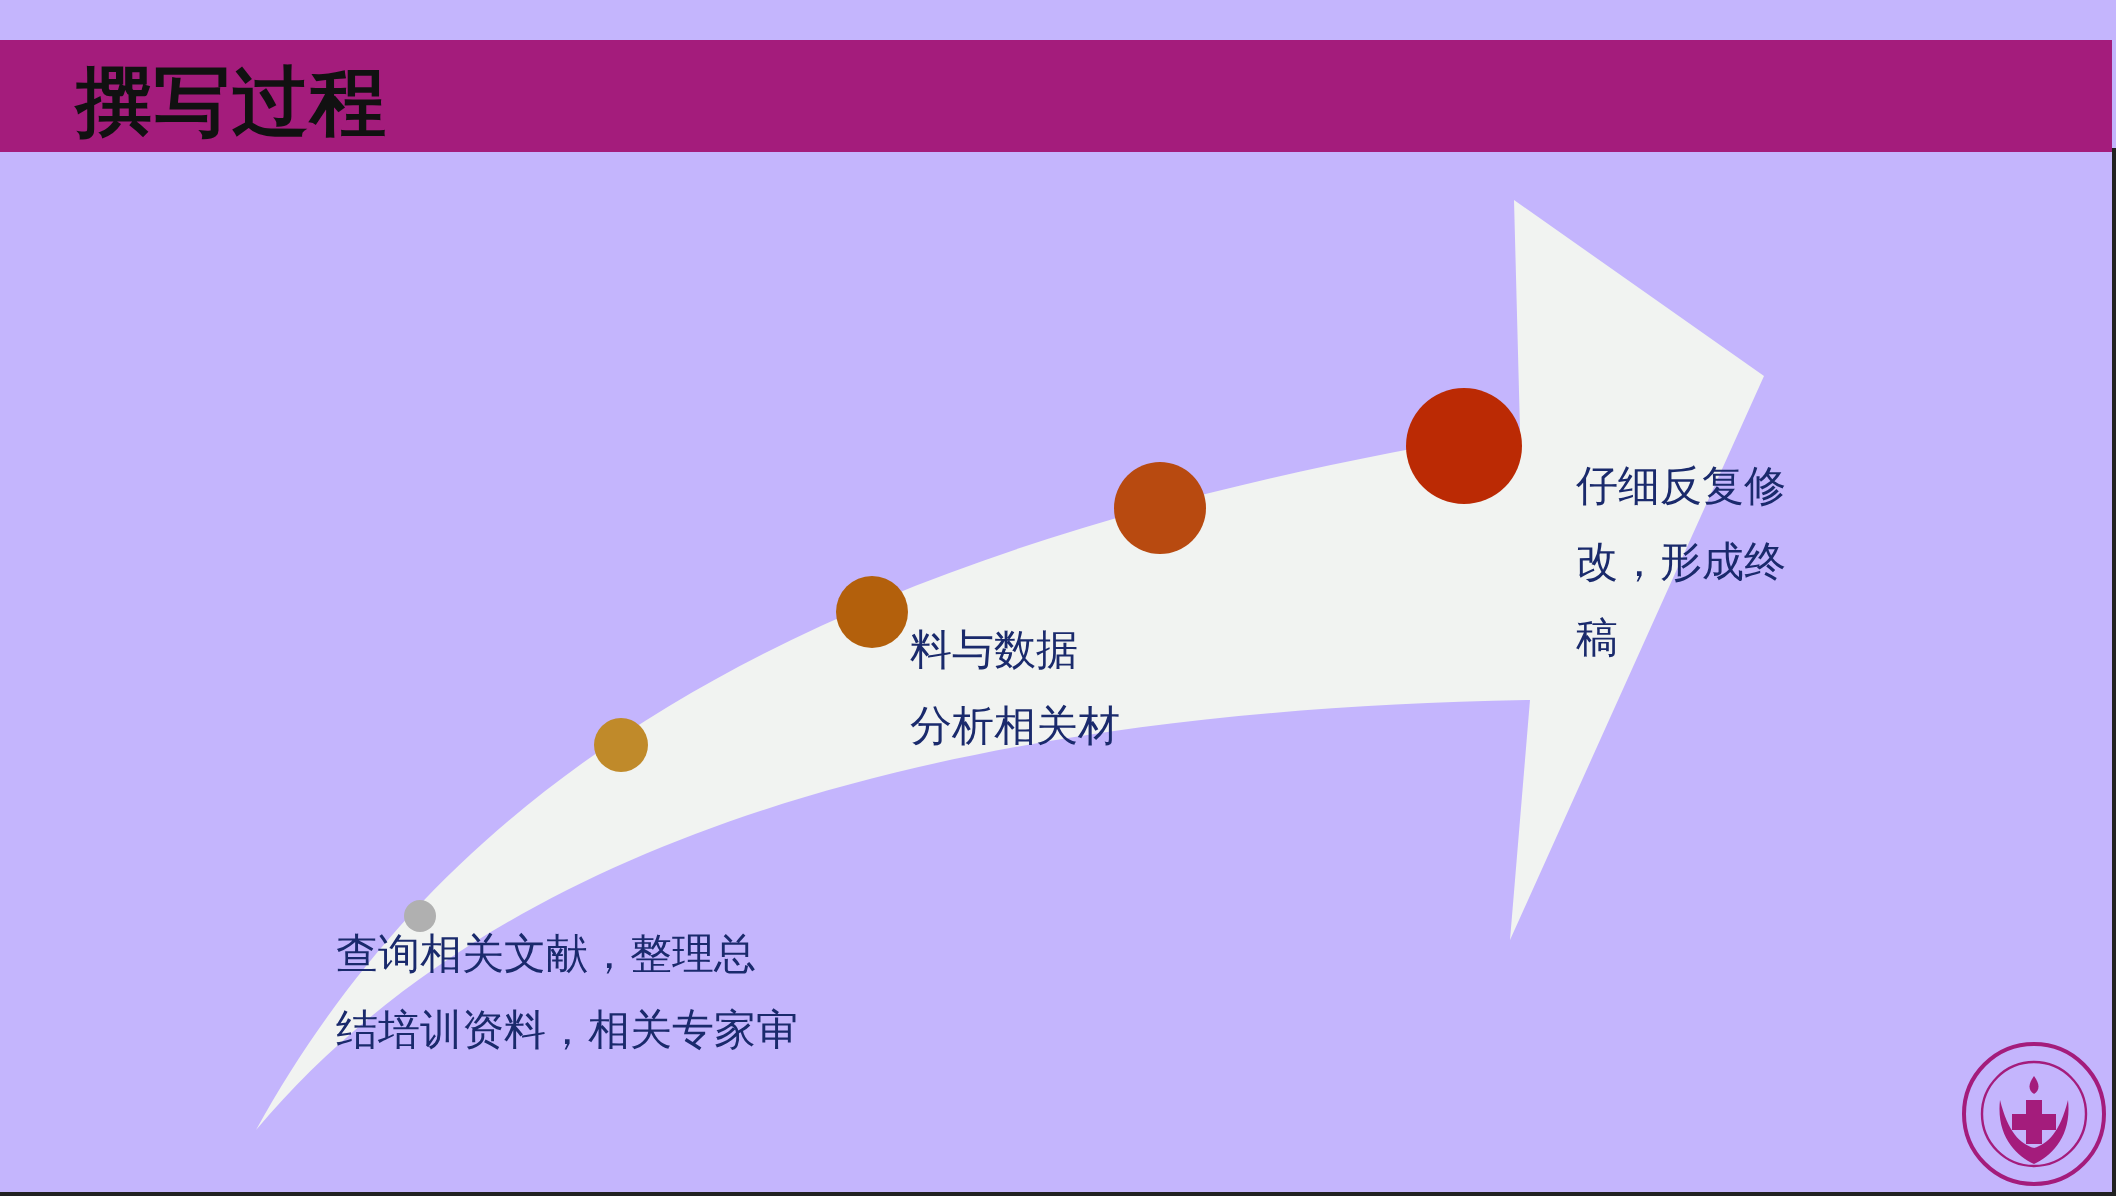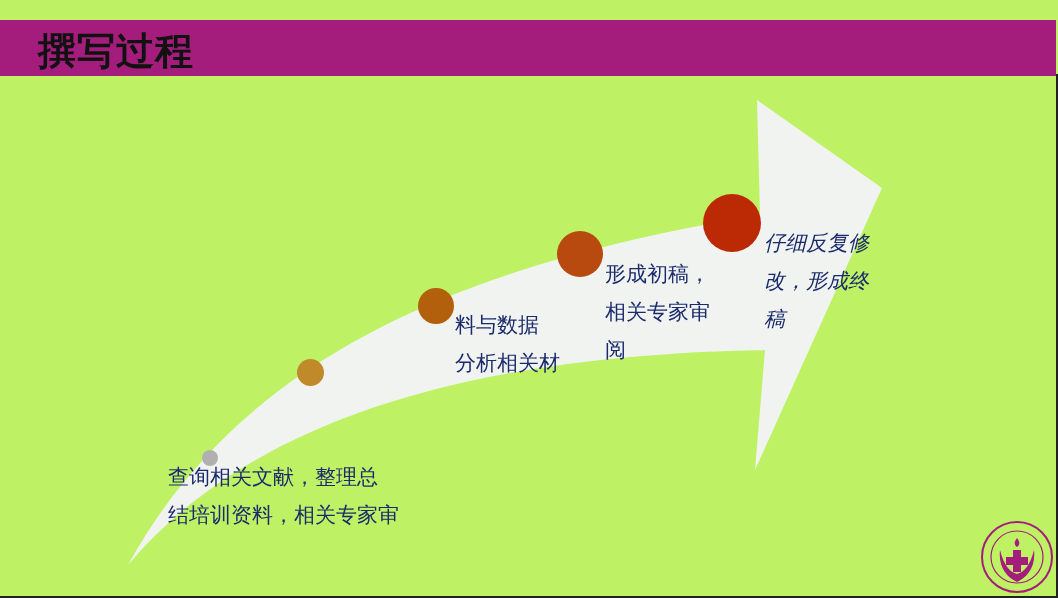--- a/index.html
+++ b/index.html
@@ -1,20 +1,20 @@
 <!DOCTYPE html>
 <html><head>
 <meta charset="utf-8">
 <style>
   html, body { margin: 0; padding: 0; }
   body {
     width: 1058px; height: 598px; background: #ffffff; position: relative; overflow: hidden;
     font-family: "DejaVu Sans", "Liberation Sans", sans-serif;
   }
-  .slide { position: absolute; left: 0; top: 0; width: 1058px; height: 598px; background: #bef264; }
+  .slide { position: absolute; left: 0; top: 0; width: 1058px; height: 598px; background: #c4b5fd; }
   .right-border { position: absolute; left: 1056px; top: 74px; width: 2px; height: 524px; background: #222; }
   .bottom-border { position: absolute; left: 0; top: 596px; width: 1058px; height: 2px; background: #222; }
   .title-bar {
     position: absolute; left: 0; top: 20px; width: 1056px; height: 56px;
     background: #a41c7c;
   }
   .title-text {
     position: absolute; left: 38px; top: 26px;
     font-size: 38px; font-weight: bold; color: #111; letter-spacing: 1px;
     font-family: "DejaVu Sans", sans-serif;
@@ -45,26 +45,21 @@
   <div class="dot" style="left:703px;top:194px;width:58px;height:58px;background:#bb2a04;"></div>
 
   <div class="label" style="left:168px;top:458px;font-family:Liberation Serif, serif;">
     <div>查询相关文献，整理总</div>
     <div>结培训资料，相关专家审</div>
   </div>
   <div class="label" style="left:455px;top:306px;">
     <div>料与数据</div>
     <div>分析相关材</div>
   </div>
-  <div class="label" style="left:605px;top:255px;">
-    <div>形成初稿，</div>
-    <div>相关专家审</div>
-    <div>阅</div>
-  </div>
-  <div class="label" style="left:764px;top:224px;font-style:italic;">
+  <div class="label" style="left:788px;top:224px;">
     <div>仔细反复修</div>
     <div>改，形成终</div>
     <div>稿</div>
   </div>
 
   <svg class="logo" viewBox="0 0 74 74">
     <circle cx="37" cy="37" r="35" fill="none" stroke="#a41c7c" stroke-width="2"></circle>
     <circle cx="37" cy="37" r="26" fill="none" stroke="#a41c7c" stroke-width="1.2"></circle>
     <path d="M20,30 C18,48 28,58 37,62 C46,58 56,48 54,30 C50,46 44,52 37,54 C30,52 24,46 20,30 Z" fill="#a41c7c"></path>
     <rect x="33" y="30" width="8" height="22" fill="#a41c7c"></rect>

